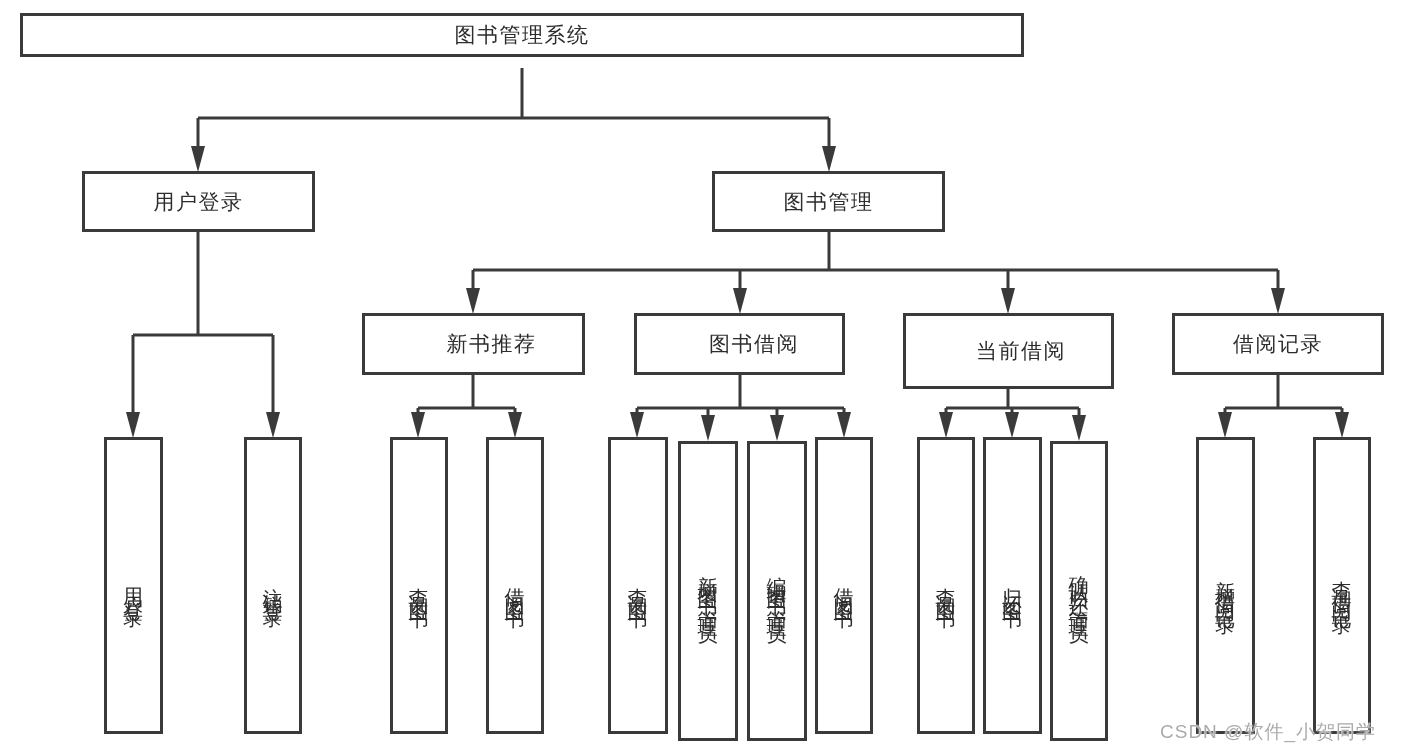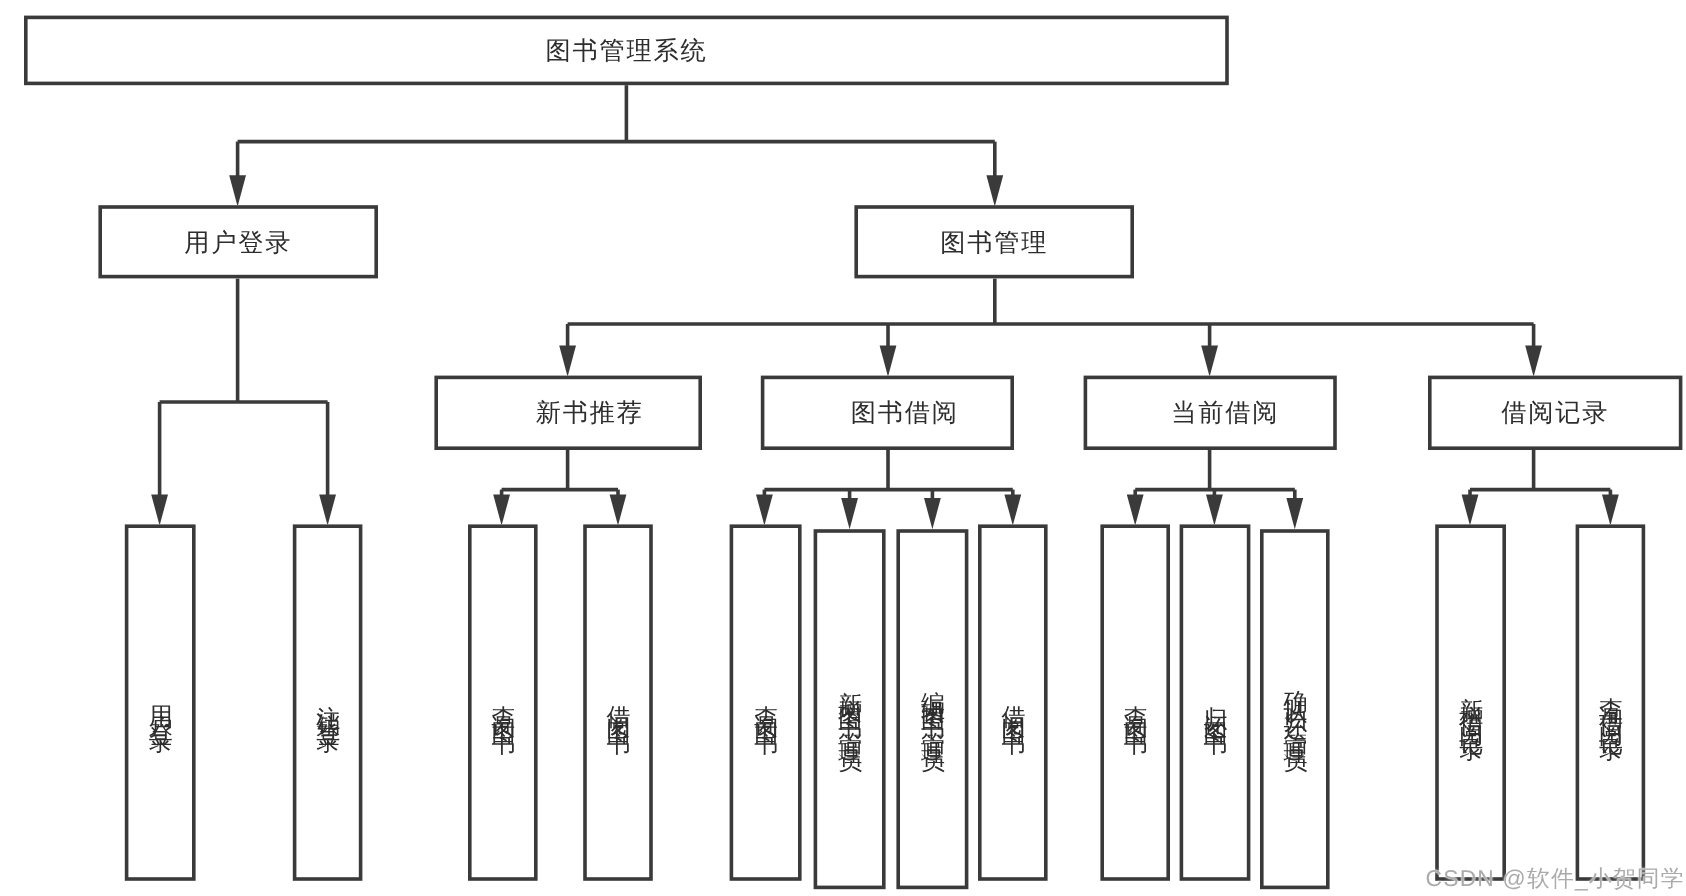--- a/index.html
+++ b/index.html
@@ -48,21 +48,21 @@
   }
   .vtext {
     writing-mode: vertical-rl;
     text-orientation: mixed;
     letter-spacing: 7px;
     line-height: 1;
     white-space: nowrap;
   }
   .watermark {
     position: absolute;
-    left: 1188px;
+    left: 1160px;
     top: 719px;
     z-index: 3;
     font-size: 19px;
     color: #ababab;
     letter-spacing: 1px;
     text-shadow: 0 0 2px #ffffff, 0 0 1px #ffffff;
     white-space: nowrap;
   }
 </style>
 </head>
@@ -136,29 +136,29 @@
 
       <polygon points="939,412 953,412 946,438"></polygon>
       <polygon points="1005,412 1019,412 1012,438"></polygon>
       <polygon points="1072,415 1086,415 1079,441"></polygon>
 
       <polygon points="1218,412 1232,412 1225,438"></polygon>
       <polygon points="1335,412 1349,412 1342,438"></polygon>
     </g>
   </svg>
 
-  <div class="node h-node" style="left:20px; top:13px; width:1004px; height:58px;">图书管理系统</div>
+  <div class="node h-node" style="left:20px; top:13px; width:1004px; height:44px;">图书管理系统</div>
 
   <div class="node h-node" style="left:82px; top:171px; width:233px; height:61px;">用户登录</div>
   <div class="node h-node" style="left:712px; top:171px; width:233px; height:61px;text-align:right;">图书管理</div>
 
   <div class="node h-node" style="left:362px; top:313px; width:223px; height:62px;padding-left:36px;">新书推荐</div>
   <div class="node h-node" style="left:634px; top:313px; width:211px; height:62px;padding-left:29px;">图书借阅</div>
-  <div class="node h-node" style="left:903px; top:313px; width:211px; height:62px;padding-left:25px;">当前借阅</div>
-  <div class="node h-node" style="left:1172px; top:313px; width:212px; height:62px;margin-left:18px;">借阅记录</div>
+  <div class="node h-node" style="left:903px; top:313px; width:211px; height:76px;padding-left:25px;">当前借阅</div>
+  <div class="node h-node" style="left:1172px; top:313px; width:212px; height:62px;">借阅记录</div>
 
   <div class="node leaf" style="left:104px; width:59px;">
     <span class="vtext">用户登录</span>
   </div>
   <div class="node leaf" style="left:244px; width:58px;">
     <span class="vtext">注销登录</span>
   </div>
 
   <div class="node leaf" style="left:390px; width:58px;">
     <span class="vtext">查询图书</span>

